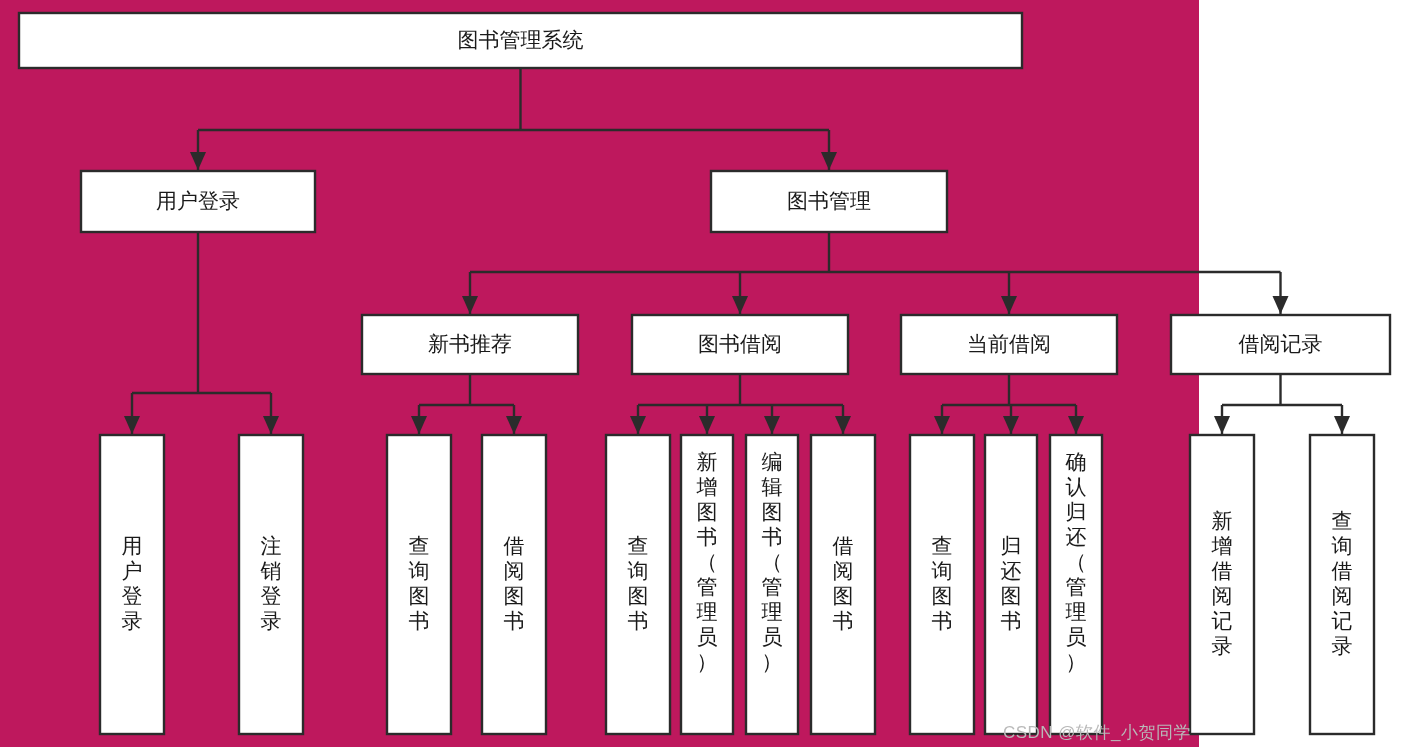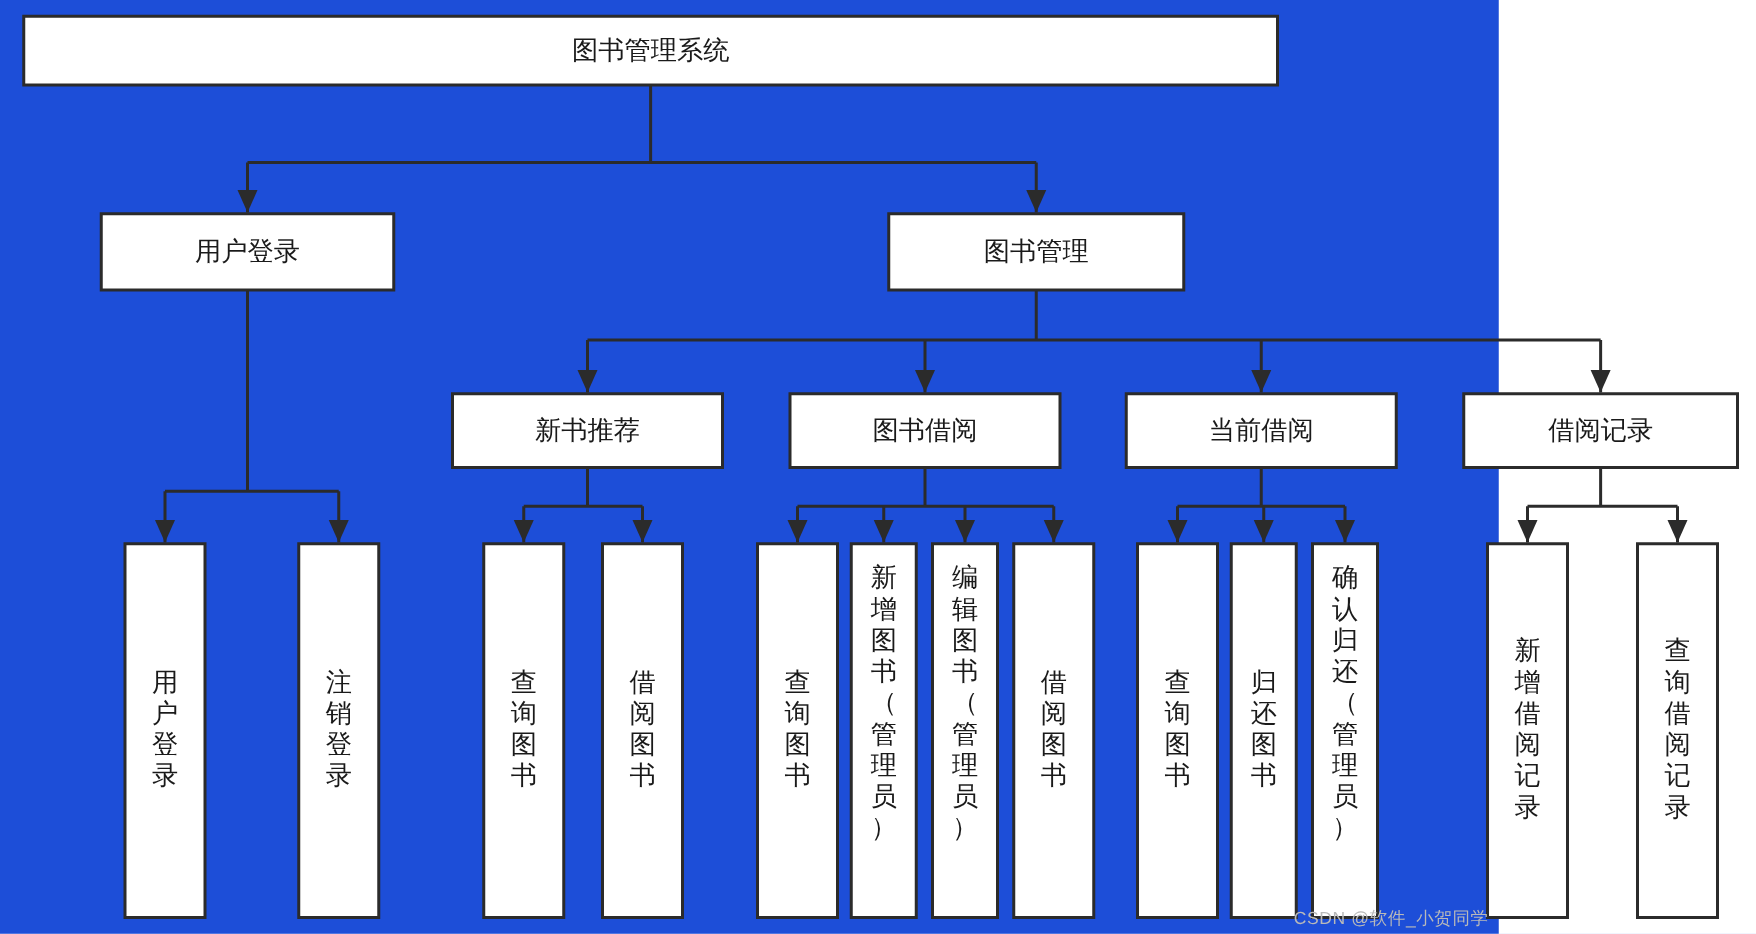--- a/index.html
+++ b/index.html
@@ -11,21 +11,21 @@
     width: 1405px;
     height: 747px;
     font-family: "Liberation Sans", "DejaVu Sans", sans-serif;
     overflow: hidden;
     position: relative;
   }
   #diagram-root {
     position: relative;
     width: 1199px;
     height: 747px;
-    background: #1d4ed8;
+    background: #be185d;
   }
   svg#flow-svg {
     position: absolute;
     left: 0;
     top: 0;
     width: 1405px;
     height: 747px;
     display: block;
   }
   .node-rect {
@@ -54,21 +54,21 @@
     font-family: "Liberation Sans", "DejaVu Sans", sans-serif;
     font-size: 21px;
     fill: #1a1a1a;
     text-anchor: middle;
   }
   .watermark {
     position: absolute;
     right: 8px;
     bottom: 3px;
     font-family: "Liberation Sans", "DejaVu Sans", sans-serif;
-    font-size: 14px;
+    font-size: 17px;
     color: #b9b9b9;
     letter-spacing: 0.5px;
     white-space: nowrap;
     user-select: none;
   }
 </style>
 </head>
 <body>
 
 <div id="diagram-root">

